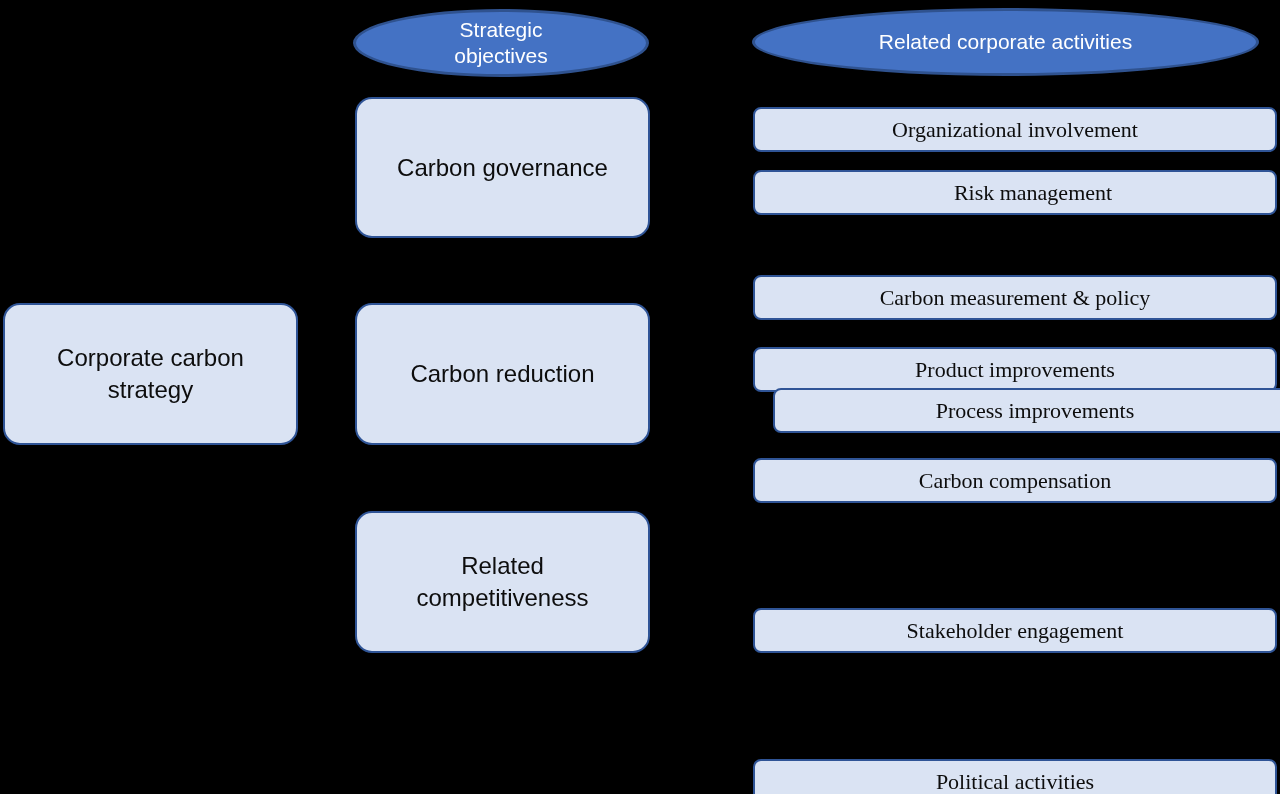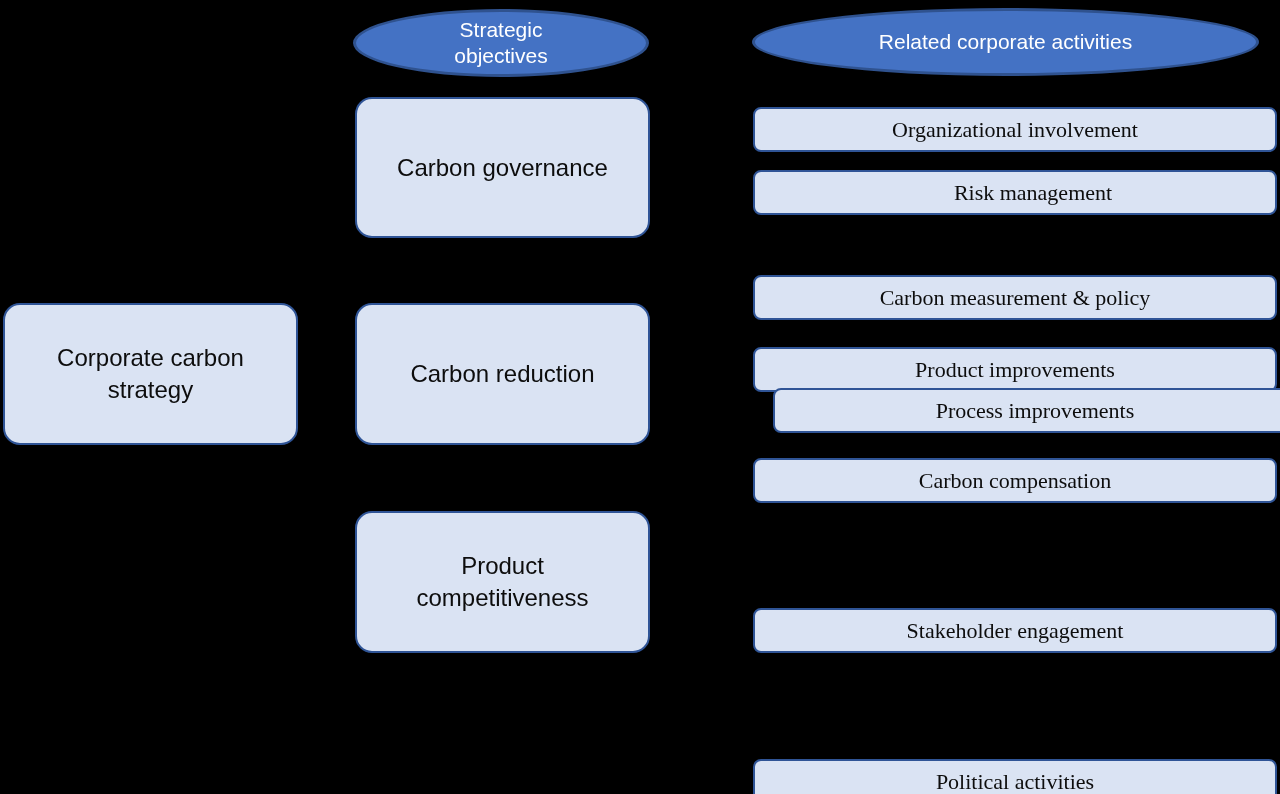--- a/index.html
+++ b/index.html
@@ -90,21 +90,21 @@
     <span class="wrap-mid">Carbon governance</span>
   </div>
 
   <div class="node ellipse" id="ellipse-act">
     <span>Related corporate activities</span>
   </div>
   <div class="node box" id="obj-reduction">
     <span class="wrap-mid">Carbon reduction</span>
   </div>
   <div class="node box" id="obj-competitive">
-    <span class="wrap-narrow">Product competitiveness</span>
+    <span class="wrap-narrow">Related competitiveness</span>
   </div>
 
   <div class="node bar" id="act-0">
     <span>Organizational involvement</span>
   </div>
   <div class="node bar" id="act-1">
     <span>Risk management</span>
   </div>
 
   <div class="node bar" id="act-2">

